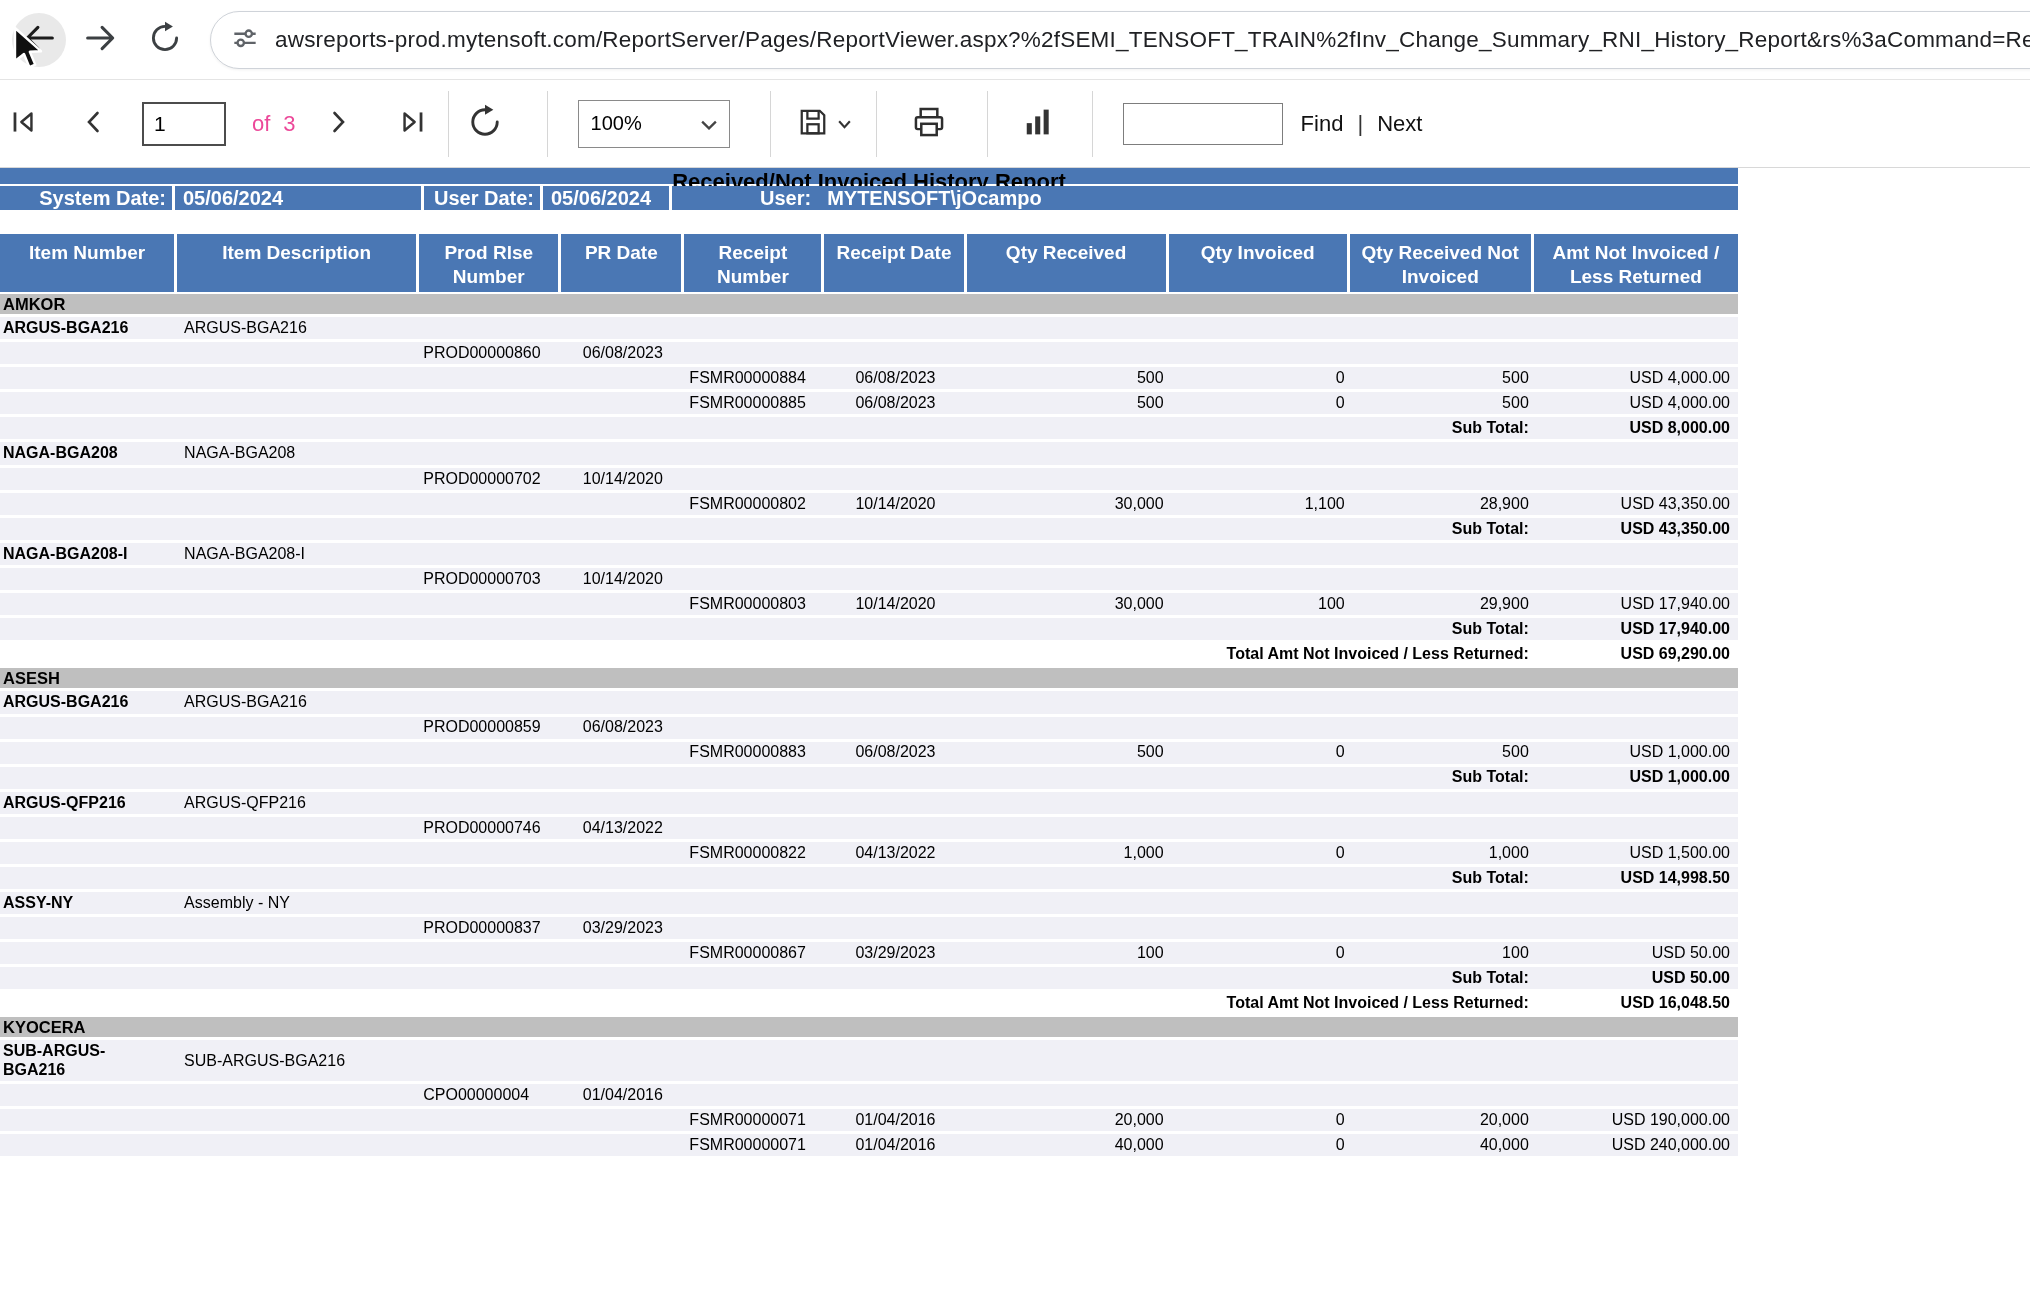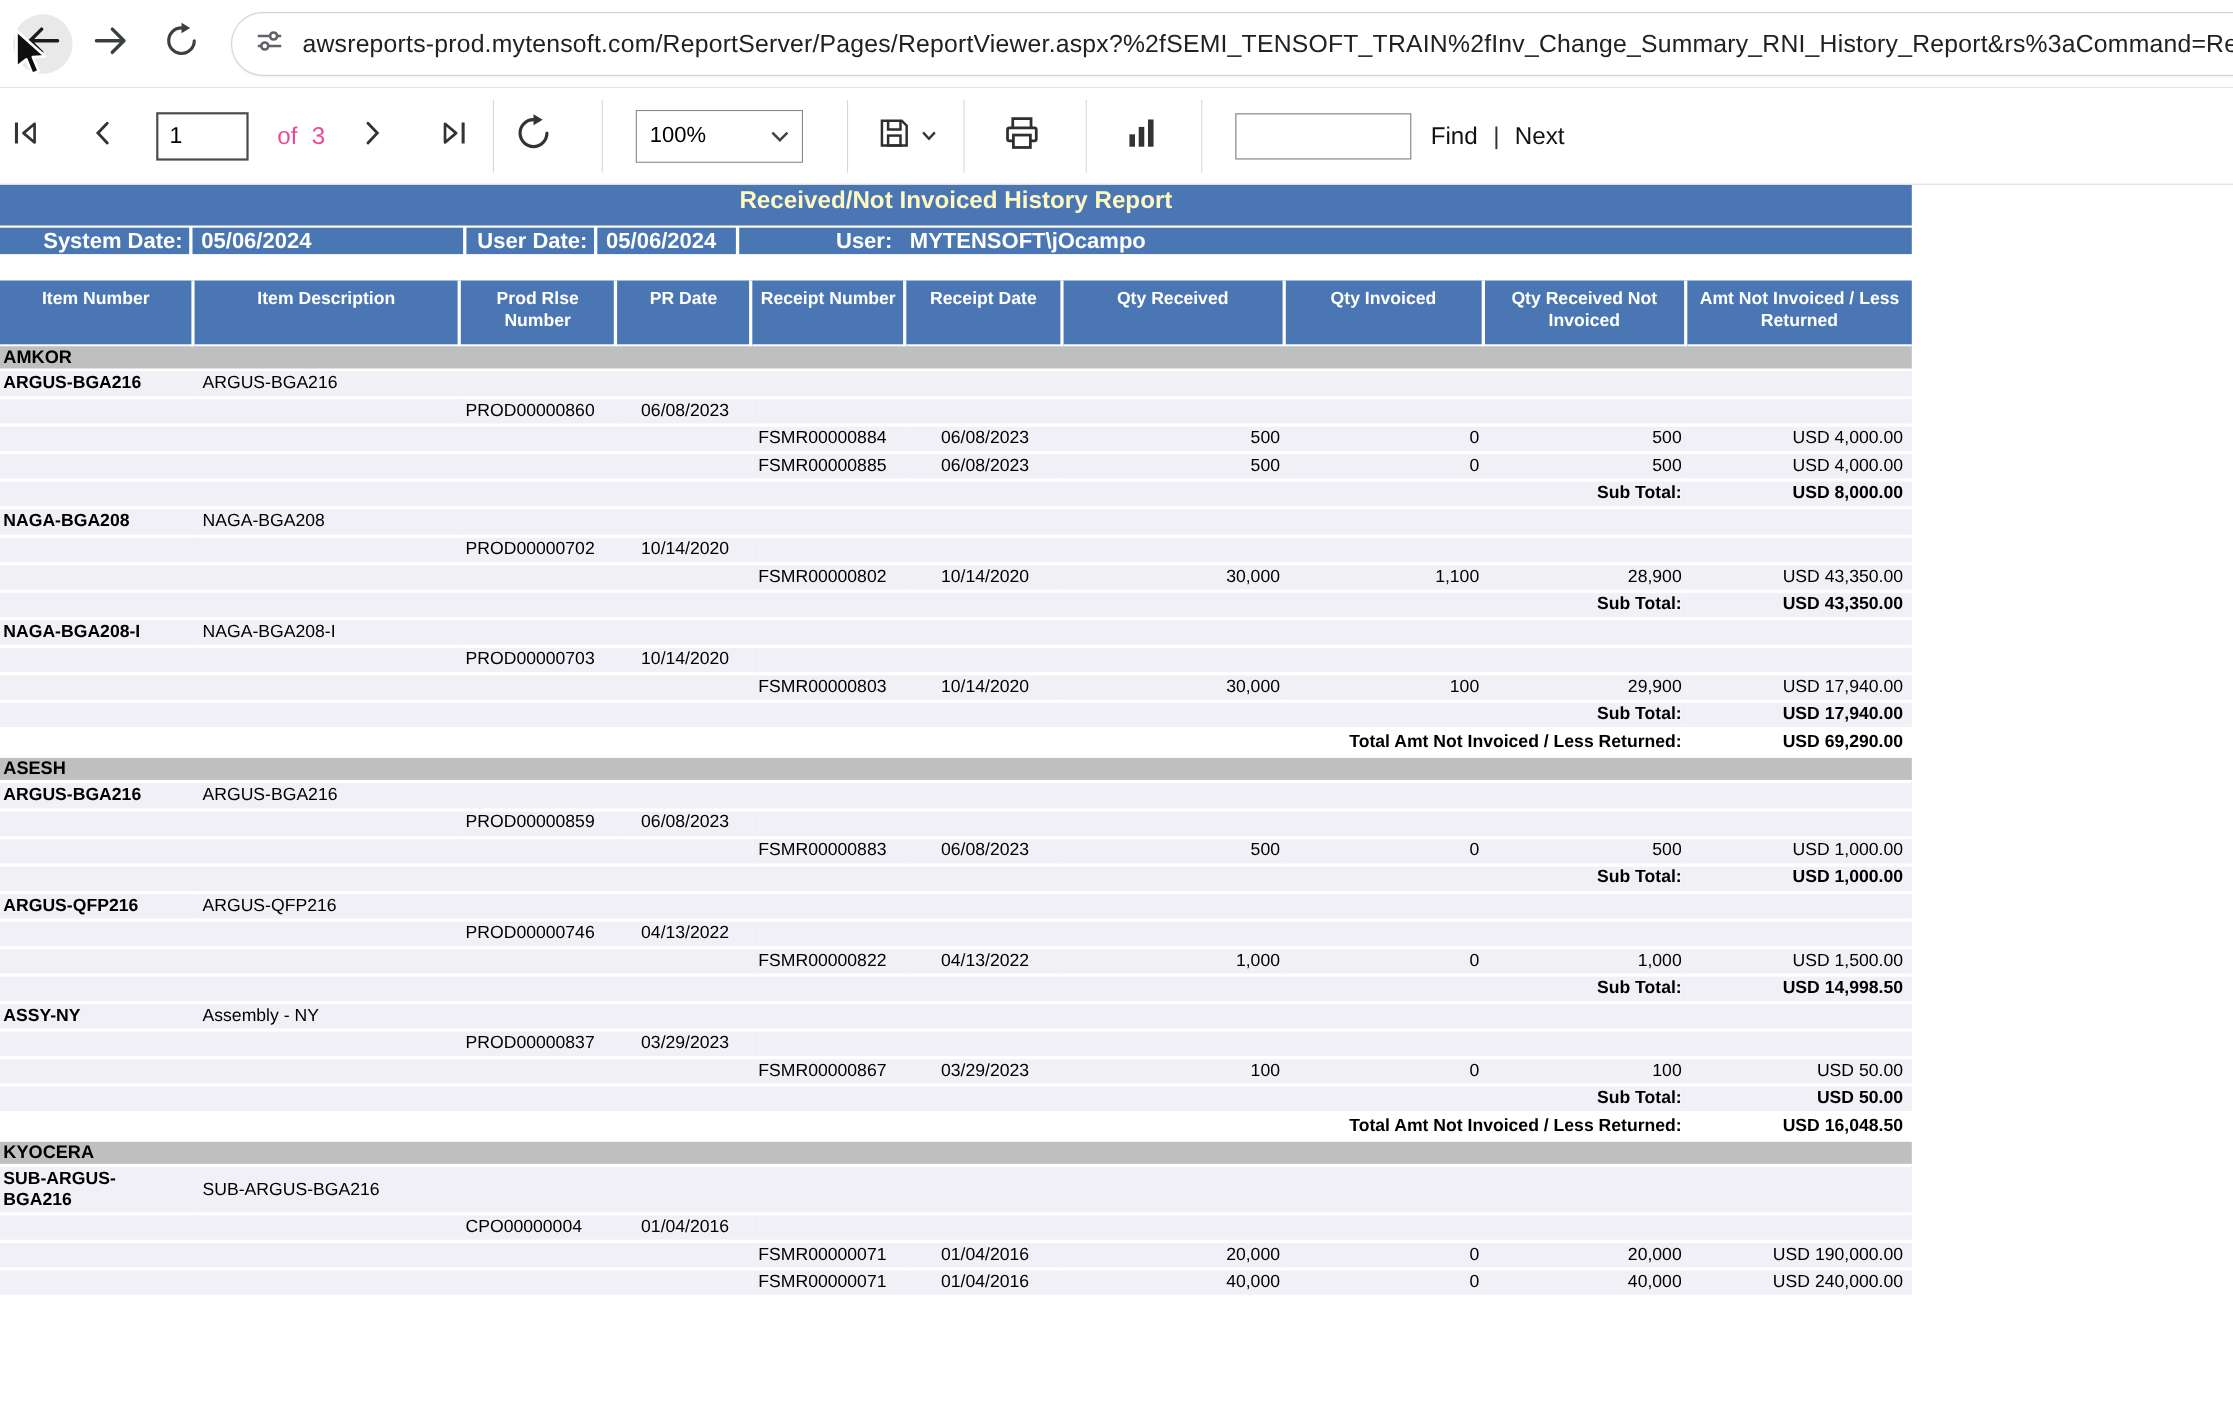--- a/index.html
+++ b/index.html
@@ -33,37 +33,37 @@
                  align-items:center; justify-content:space-between; padding:0 12px;
                  font-size:20px; background:#fff; }
   .find-input { width:160px; height:42px; border:1px solid #7d7d7d; font-size:20px;
                 padding:0 8px; font-family:"Liberation Sans",sans-serif; }
   .find-link { font-size:22px; color:#111; cursor:pointer; }
   .find-sep { font-size:22px; color:#333; }
 
   
   .viewer { height:1128px; background:#fff; overflow:hidden; }
   .report { width:1738px; }
-  .title-bar { height:37px; line-height:28px; background:var(--blue,#4a77b4); color:#fef9c3;
+  .title-bar { height:16px; line-height:28px; background:var(--blue,#4a77b4); color:#000000;
                font-weight:bold; font-size:22px; text-align:center; margin-bottom:2px; }
   .info-bar { display:flex; gap:3px; height:24px; line-height:24px; font-size:20px;
               font-weight:bold; color:#fff; }
   .info-cell { background:var(--blue,#4a77b4); height:24px; }
   .ic-1 { width:172px; text-align:right; padding-right:6px; }
   .ic-2 { width:246px; padding-left:8px; }
   .ic-3 { width:116px; text-align:right; padding-right:6px; }
   .ic-4 { width:126px; padding-left:8px; }
   .ic-5 { flex:1; padding-left:88px; }
   .ic-5 .user-val { margin-left:16px; }
   .report-spacer { height:24px; background:#fff; }
 
   table.report-table { border-collapse:separate; border-spacing:0; table-layout:fixed;
                        width:1738px; font-size:16px; }
   .report-table th { background:var(--blue,#4a77b4); color:#fff; font-weight:bold;
-                     font-size:16px; text-align:center; vertical-align:top;
+                     font-size:19px; text-align:center; vertical-align:top;
                      padding:7px 4px 2px 4px; height:60px; line-height:1.25;
                      border-right:3px solid #fff; border-bottom:2px solid #fff; }
   .report-table th:last-child { border-right:none; }
   .report-table td { height:25px; background:var(--rowbg,#f0f0f6); border-bottom:3px solid #fff;
                      padding:0 4px; vertical-align:middle; white-space:nowrap; line-height:1.15; }
   tr.row-group td { background:var(--gray,#bfbfbf); font-weight:bold; font-size:16.5px;
                     height:23px; padding-left:3px; }
   tr.row-total td { background:#fff; font-weight:bold;text-align:right; }
   tr.row-subtotal td { font-weight:bold; }
   td.c-item { font-weight:bold; white-space:normal; padding:2px 34px 2px 3px; text-align:left; }

